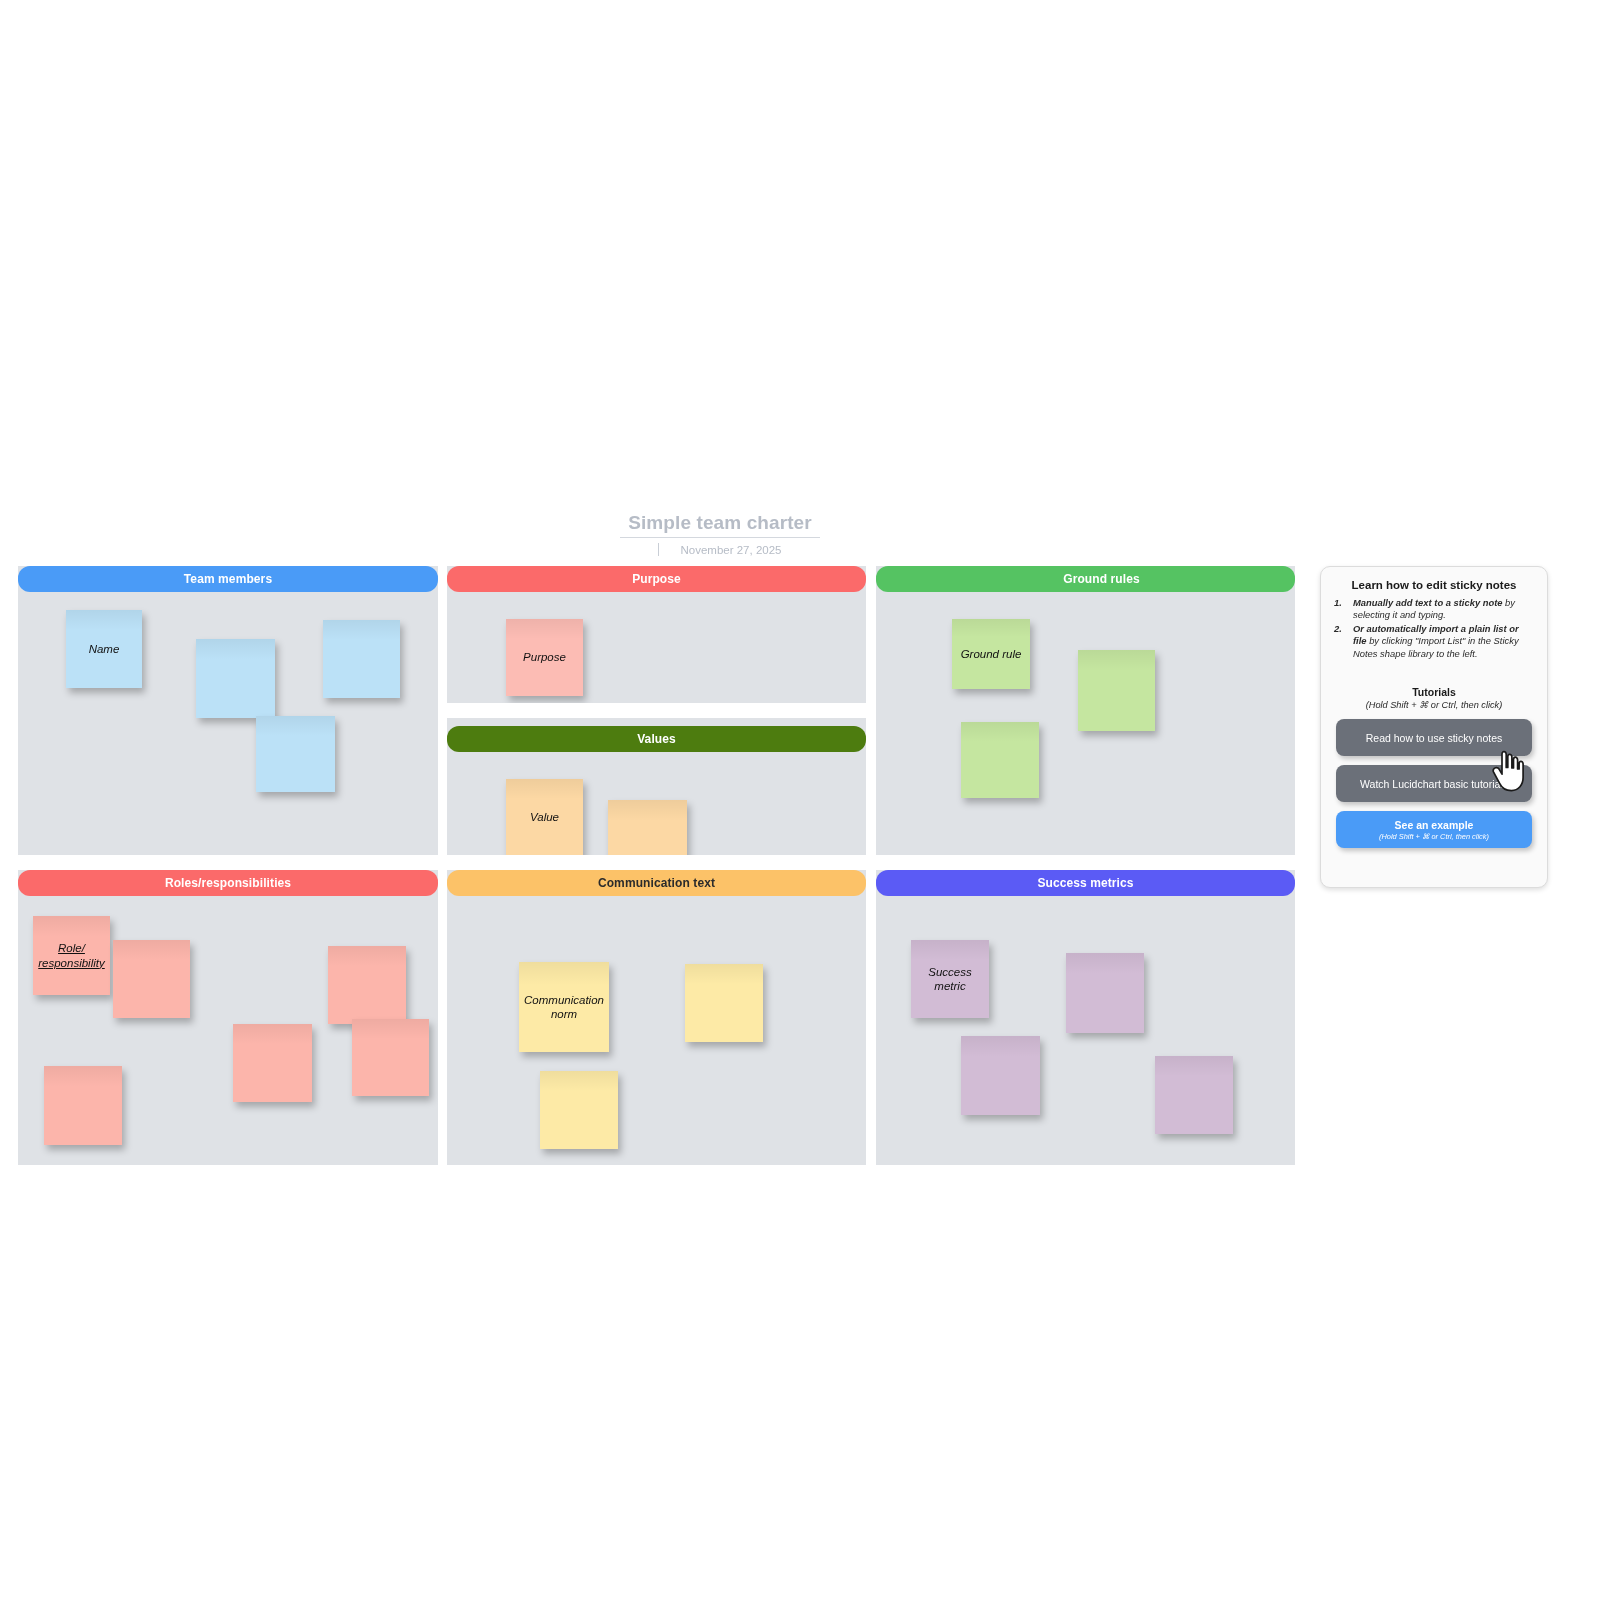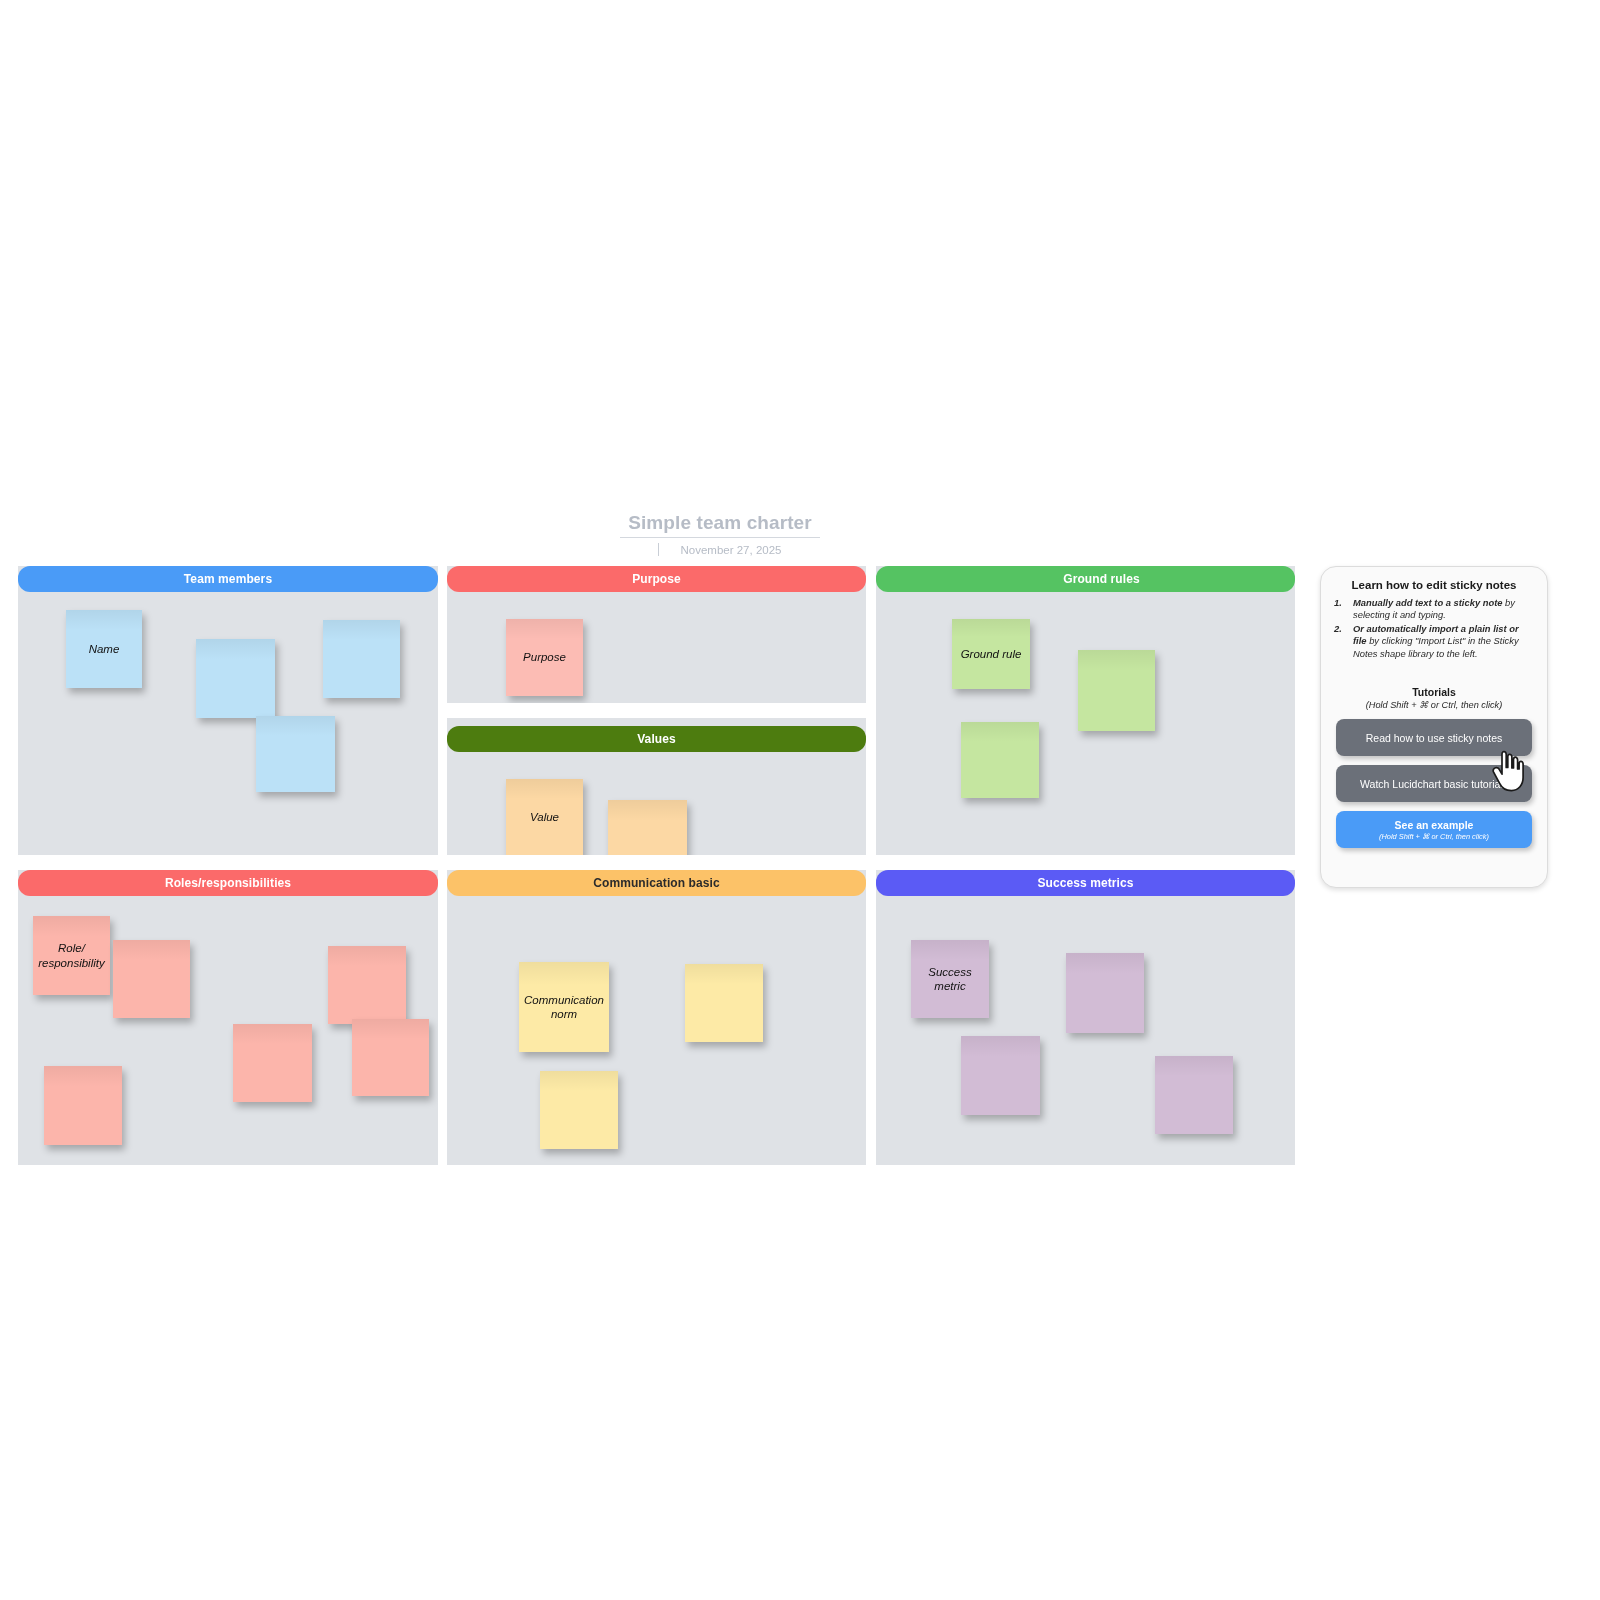--- a/index.html
+++ b/index.html
@@ -93,21 +93,21 @@
   
   #sidebar-card {
     position: absolute;
     left: 1320px;
     top: 566px;
     width: 228px;
     height: 322px;
     box-sizing: border-box;
     background: #fafafa;
     border: 1px solid #dcdcdc;
-    border-radius: 16px;
+    border-radius: 10px;
     box-shadow: 0 2px 5px rgba(0,0,0,0.13);
     padding: 12px 13px;
   }
   #sidebar-heading {
     text-align: center;
     font-size: 11.5px;
     font-weight: bold;
     color: #1a1a1a;
     margin-bottom: 6px;
   }
@@ -236,21 +236,21 @@
           <span style="white-space: pre-line;"></span>
         </div>
         <div class="sticky" style="left: 85px; top: 130px; width: 78px; height: 76px; background: linear-gradient(rgba(0, 0, 0, 0.055) 0%, rgba(0, 0, 0, 0) 26%), rgb(197, 230, 160);">
           <span style="white-space: pre-line;"></span>
         </div>
       </div>
     </div>
     <div class="panel" style="left: 18px; top: 870px; width: 420px; height: 295px; background: rgb(223, 226, 230);">
       <div class="panel-header" style="background: rgb(251, 106, 106); color: rgb(255, 255, 255);">Roles/responsibilities</div>
       <div class="panel-body">
-        <div class="sticky" style="left: 15px; top: 20px; width: 77px; height: 79px; background: linear-gradient(rgba(0, 0, 0, 0.055) 0%, rgba(0, 0, 0, 0) 26%), rgb(252, 181, 171);">
+        <div class="sticky" style="left: 15px; top: 20px; width: 77px; height: 79px; background: linear-gradient(rgba(0, 0, 0, 0.055) 0%, rgba(0, 0, 0, 0) 26%), rgb(252, 181, 171); text-decoration: underline;">
           <span style="white-space: pre-line;">Role/
 responsibility</span>
         </div>
         <div class="sticky" style="left: 95px; top: 44px; width: 77px; height: 78px; background: linear-gradient(rgba(0, 0, 0, 0.055) 0%, rgba(0, 0, 0, 0) 26%), rgb(252, 181, 171);">
           <span style="white-space: pre-line;"></span>
         </div>
         <div class="sticky" style="left: 310px; top: 50px; width: 78px; height: 78px; background: linear-gradient(rgba(0, 0, 0, 0.055) 0%, rgba(0, 0, 0, 0) 26%), rgb(252, 181, 171);">
           <span style="white-space: pre-line;"></span>
         </div>
         <div class="sticky" style="left: 334px; top: 123px; width: 77px; height: 77px; background: linear-gradient(rgba(0, 0, 0, 0.055) 0%, rgba(0, 0, 0, 0) 26%), rgb(252, 181, 171);">
@@ -258,21 +258,21 @@
         </div>
         <div class="sticky" style="left: 215px; top: 128px; width: 79px; height: 78px; background: linear-gradient(rgba(0, 0, 0, 0.055) 0%, rgba(0, 0, 0, 0) 26%), rgb(252, 181, 171);">
           <span style="white-space: pre-line;"></span>
         </div>
         <div class="sticky" style="left: 26px; top: 170px; width: 78px; height: 79px; background: linear-gradient(rgba(0, 0, 0, 0.055) 0%, rgba(0, 0, 0, 0) 26%), rgb(252, 181, 171);">
           <span style="white-space: pre-line;"></span>
         </div>
       </div>
     </div>
     <div class="panel" style="left: 447px; top: 870px; width: 419px; height: 295px; background: rgb(223, 226, 230);">
-      <div class="panel-header" style="background: rgb(252, 194, 104); color: rgb(43, 43, 43);">Communication basic</div>
+      <div class="panel-header" style="background: rgb(252, 194, 104); color: rgb(43, 43, 43);">Communication text</div>
       <div class="panel-body">
         <div class="sticky" style="left: 72px; top: 66px; width: 90px; height: 90px; background: linear-gradient(rgba(0, 0, 0, 0.055) 0%, rgba(0, 0, 0, 0) 26%), rgb(253, 234, 166);">
           <span style="white-space: pre-line;">Communication
 norm</span>
         </div>
         <div class="sticky" style="left: 238px; top: 68px; width: 78px; height: 78px; background: linear-gradient(rgba(0, 0, 0, 0.055) 0%, rgba(0, 0, 0, 0) 26%), rgb(253, 234, 166);">
           <span style="white-space: pre-line;"></span>
         </div>
         <div class="sticky" style="left: 93px; top: 175px; width: 78px; height: 78px; background: linear-gradient(rgba(0, 0, 0, 0.055) 0%, rgba(0, 0, 0, 0) 26%), rgb(253, 234, 166);">
           <span style="white-space: pre-line;"></span>

